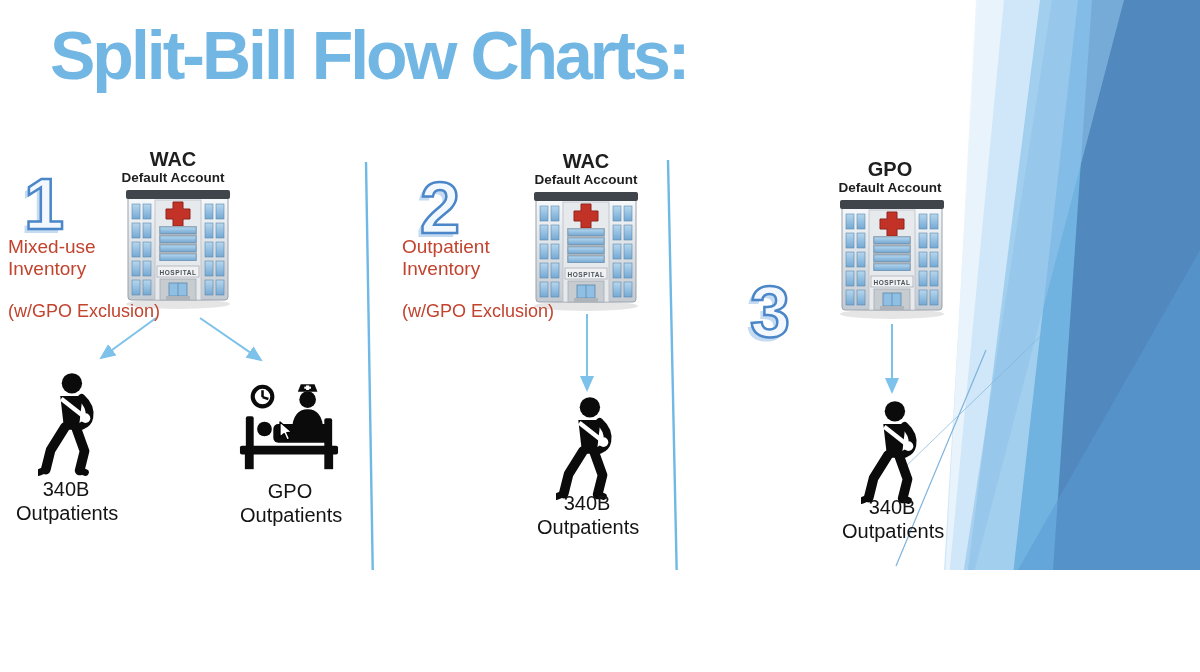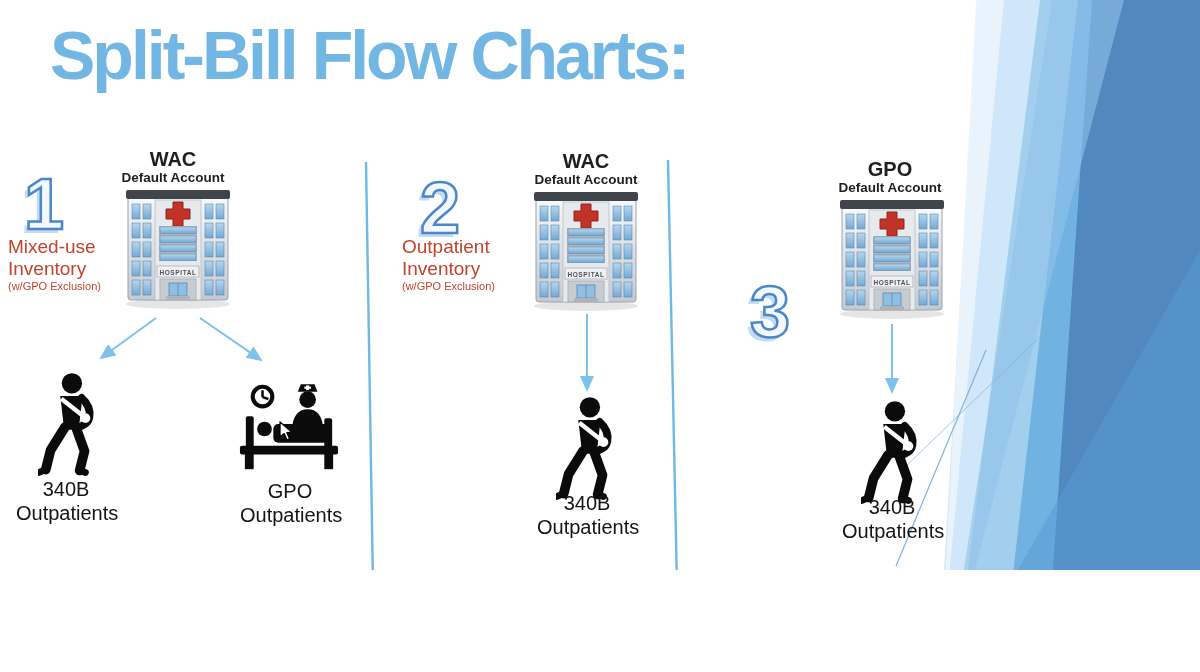--- a/index.html
+++ b/index.html
@@ -7,21 +7,21 @@
          font-family:"Liberation Sans",sans-serif;}
   .abs{position:absolute;}
   .title{left:50px;top:20px;font-size:68px;font-weight:bold;color:#72b7e4;letter-spacing:-3px;line-height:1.05;}
   .bignum{font-size:72px;font-weight:bold;line-height:1;color:#f2f8fd;
           -webkit-text-stroke:2.5px #4a86c8;
           text-shadow:-4px 4px 0 rgba(150,190,230,.55);}
   .acct{text-align:center;color:#1e1e1e;font-weight:bold;}
   .acct .l1{font-size:20px;line-height:1.1;}
   .acct .l2{font-size:13.5px;line-height:1.25;}
   .redtxt{color:#c2432e;font-size:19px;line-height:1.16;}
-  .redtxt .note{font-size:11px;line-height:1.25;}
+  .redtxt .note{font-size:18px;line-height:1.25;margin-top:20px;}
   .outlabel{text-align:center;color:#141414;}
   .outlabel .l1{font-size:20px;line-height:1.15;}
   .outlabel .l2{font-size:20px;line-height:1.25;}
   .pctl{position:absolute;width:20px;height:20px;border-radius:50%;
         border:1px solid rgba(130,140,150,.45);color:rgba(120,130,142,.75);
         font-size:12px;display:flex;align-items:center;justify-content:center;
         background:rgba(255,255,255,.25);box-sizing:border-box;cursor:pointer;}
   .pctl.zoomglyph span{display:inline-block;transform:rotate(-45deg);}
   svg{display:block;}
 </style>

